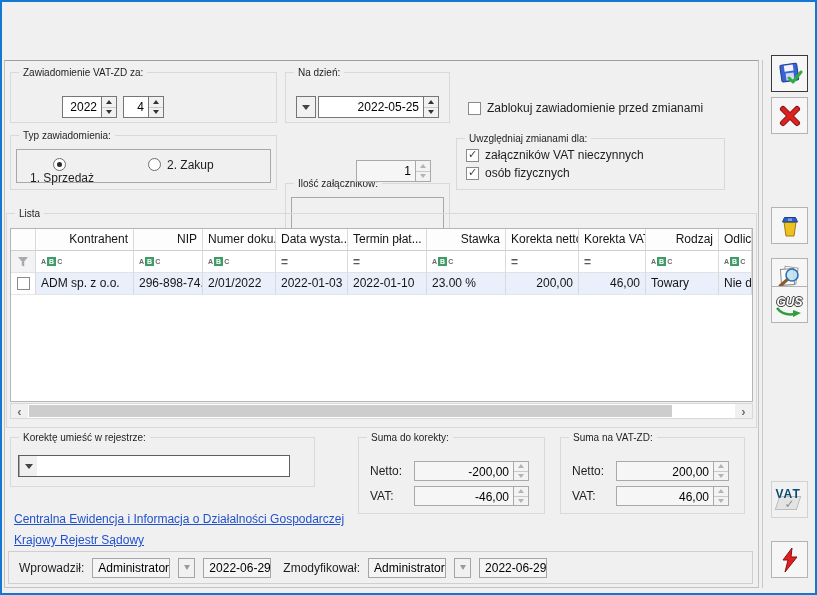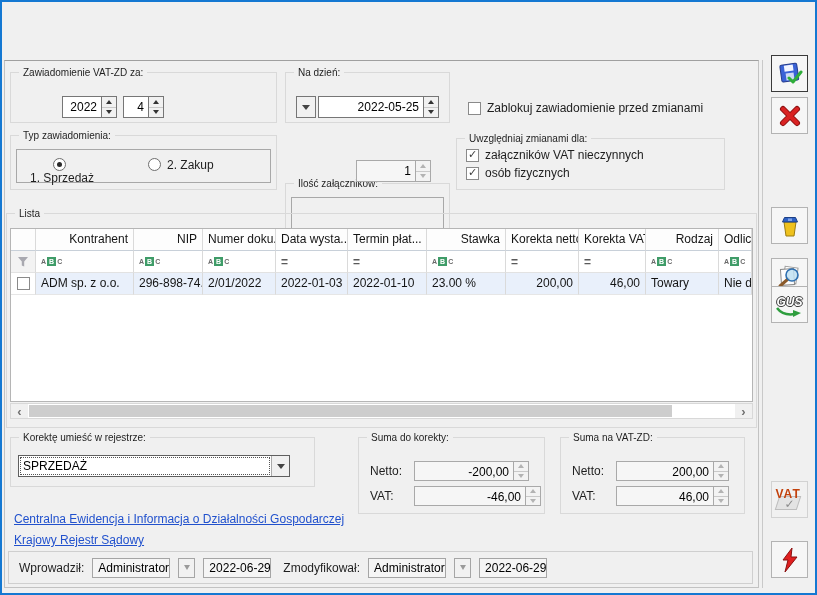--- a/index.html
+++ b/index.html
@@ -100,21 +100,21 @@
 
   
   .sbtn { position:absolute; left:771px; width:37px; height:37px; background:#f6f6f6; border:1px solid #b3b3b3;
           display:grid; place-items:center; z-index:2;}
   .sbtn.focused { border:1px solid #3a3a3a; }
   .sbtn.flat { border-color:#d2d2d2; background:#f1f1f1; }
   .gustext { position:relative; font-size:12px; font-weight:bold; color:#fff; letter-spacing:0;
              text-shadow:-1px 0 #3e3e3e,1px 0 #3e3e3e,0 -1px #3e3e3e,0 1px #3e3e3e; font-style:italic;}
   .vatwrap { position:relative; width:30px; height:26px; }
   .vatsheet { position:absolute; left:2px; top:9px; width:22px; height:14px; background:#e3e3e3; border:1px solid #bdbdbd; transform:skewX(-18deg);}
-  .vattext { position:absolute; left:1px; top:0; font-size:12px; font-weight:bold; color:#c2410c; letter-spacing:1px;}
+  .vattext { position:absolute; left:1px; top:0; font-size:12px; font-weight:bold; color:#0c4a6e; letter-spacing:1px;}
   .vatcheck { position:absolute; left:10px; top:10px; color:#8a8a8a; font-size:12px; font-weight:bold;}
 </style>
 </head>
 <body>
 
 <div class="win">
   <div class="winborder"></div>
 
 
 
@@ -318,21 +318,20 @@
     <div class="htrack">
         <div class="hthumb"></div>
       </div>
     <div class="harrow">›</div>
   </div>
 
   <div class="grp" style="left:10px; top:437px; width:305px; height:50px;">
     <span class="lbl">Korektę umieść w rejestrze:</span>
   </div>
   <div class="combo" style="left:18px; top:455px; width:272px; z-index:3;">
-    <div class="val">SPRZEDAŻ</div>
     <div class="btn">
         <div class="tri-dd"></div>
       </div>
   </div>
 
   <div class="grp" style="left:358px; top:437px; width:187px; height:77px;">
     <span class="lbl">Suma do korekty:</span>
   </div>
   <div class="row" style="left:370px; top:461px; align-items:center; z-index:3;">
     <span class="lbl-inline" style="width:44px;">Netto:</span>
@@ -341,21 +340,21 @@
         <div>
           <div class="tri-up"></div>
         </div>
         <div>
           <div class="tri-dn"></div>
         </div>
       </div>
   </div>
   <div class="row" style="left:370px; top:486px; align-items:center; z-index:3;">
     <span class="lbl-inline" style="width:44px;">VAT:</span>
-    <div class="ed dis" style="width:112px; height:20px;">-46,00</div>
+    <div class="ed dis" style="width:100px; height:20px;">-46,00</div>
     <div class="spinbtns disabled" style="height:20px;">
         <div>
           <div class="tri-up"></div>
         </div>
         <div>
           <div class="tri-dn"></div>
         </div>
       </div>
   </div>
 

